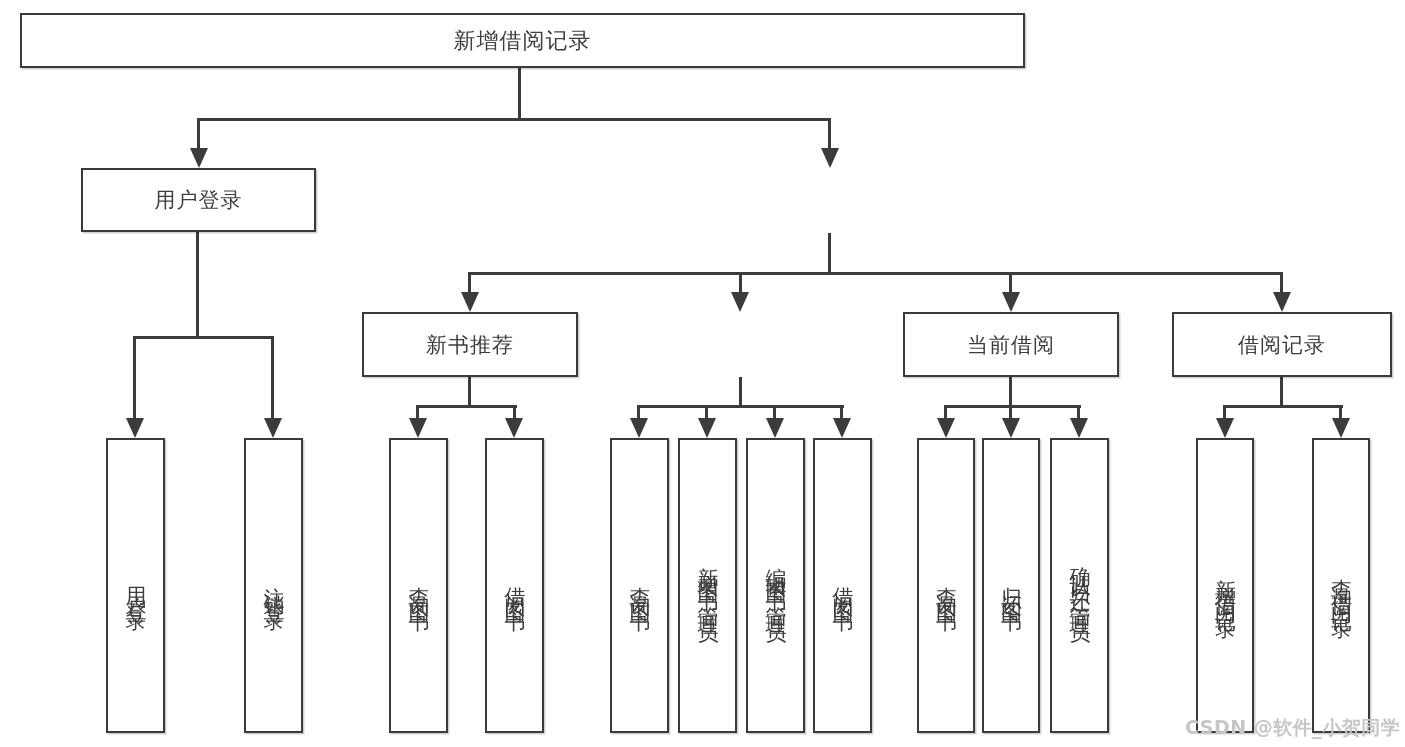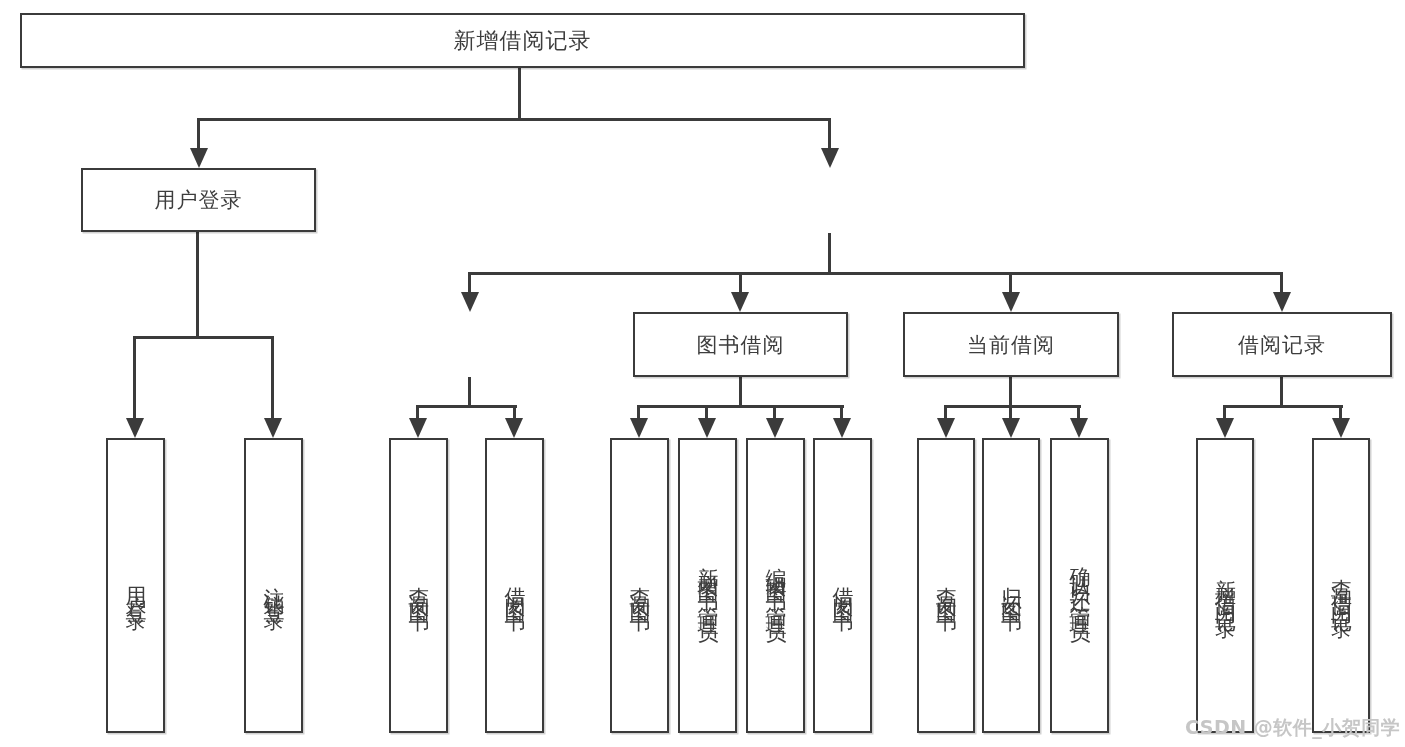--- a/index.html
+++ b/index.html
@@ -94,21 +94,21 @@
   <div class="hl" style="left:468px;top:272px;width:815px;"></div>
   <div class="vl" style="left:468px;top:272px;height:22px;"></div>
   <div class="ah" style="left:461px;top:292px;"></div>
   <div class="vl" style="left:739px;top:272px;height:22px;"></div>
   <div class="ah" style="left:731px;top:292px;"></div>
   <div class="vl" style="left:1009px;top:272px;height:22px;"></div>
   <div class="ah" style="left:1002px;top:292px;"></div>
   <div class="vl" style="left:1280px;top:272px;height:22px;"></div>
   <div class="ah" style="left:1273px;top:292px;"></div>
 
-  <div class="box" style="left:633px;top:312px;width:215px;height:65px;">图书借阅</div>
+  <div class="box" style="left:362px;top:312px;width:216px;height:65px;">新书推荐</div>
   <div class="box" style="left:903px;top:312px;width:216px;height:65px;">当前借阅</div>
   <div class="box" style="left:1172px;top:312px;width:220px;height:65px;">借阅记录</div>
 
   <div class="vl" style="left:468px;top:377px;height:31px;"></div>
   <div class="hl" style="left:416px;top:405px;width:101px;"></div>
   <div class="vl" style="left:416px;top:405px;height:15px;"></div>
   <div class="ah" style="left:409px;top:418px;"></div>
   <div class="vl" style="left:513px;top:405px;height:15px;"></div>
   <div class="ah" style="left:505px;top:418px;"></div>
 

